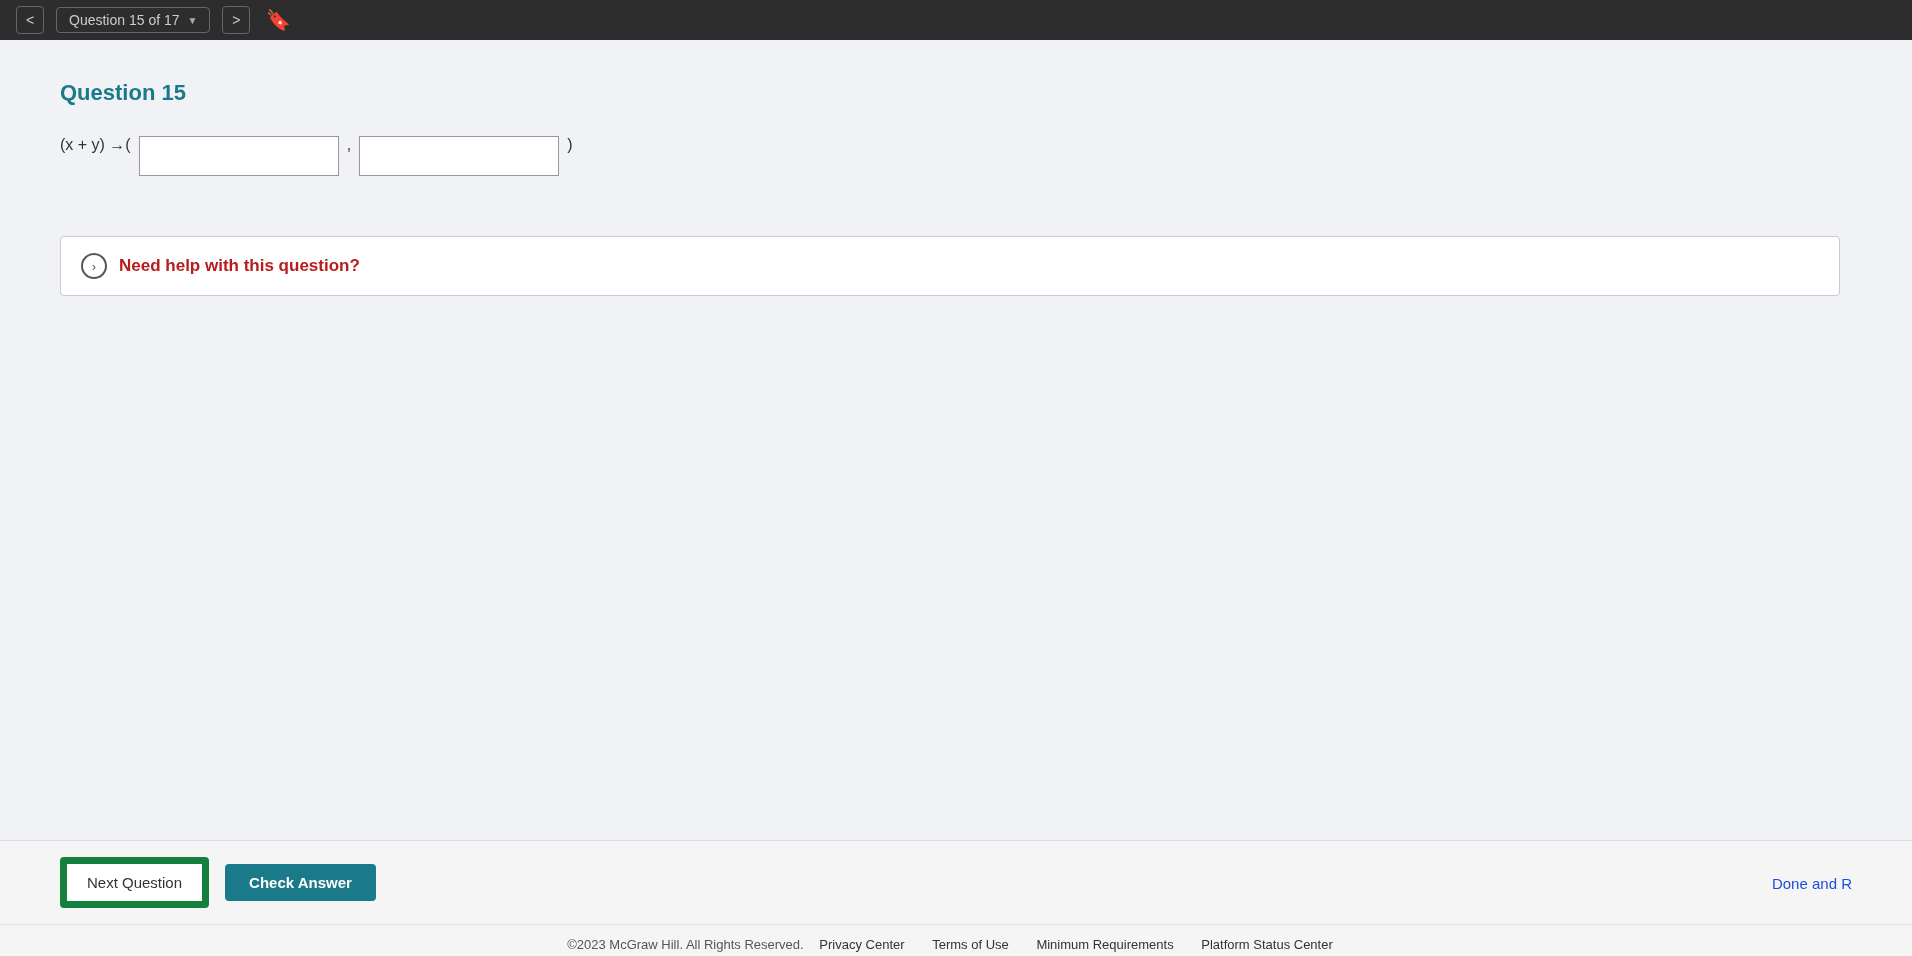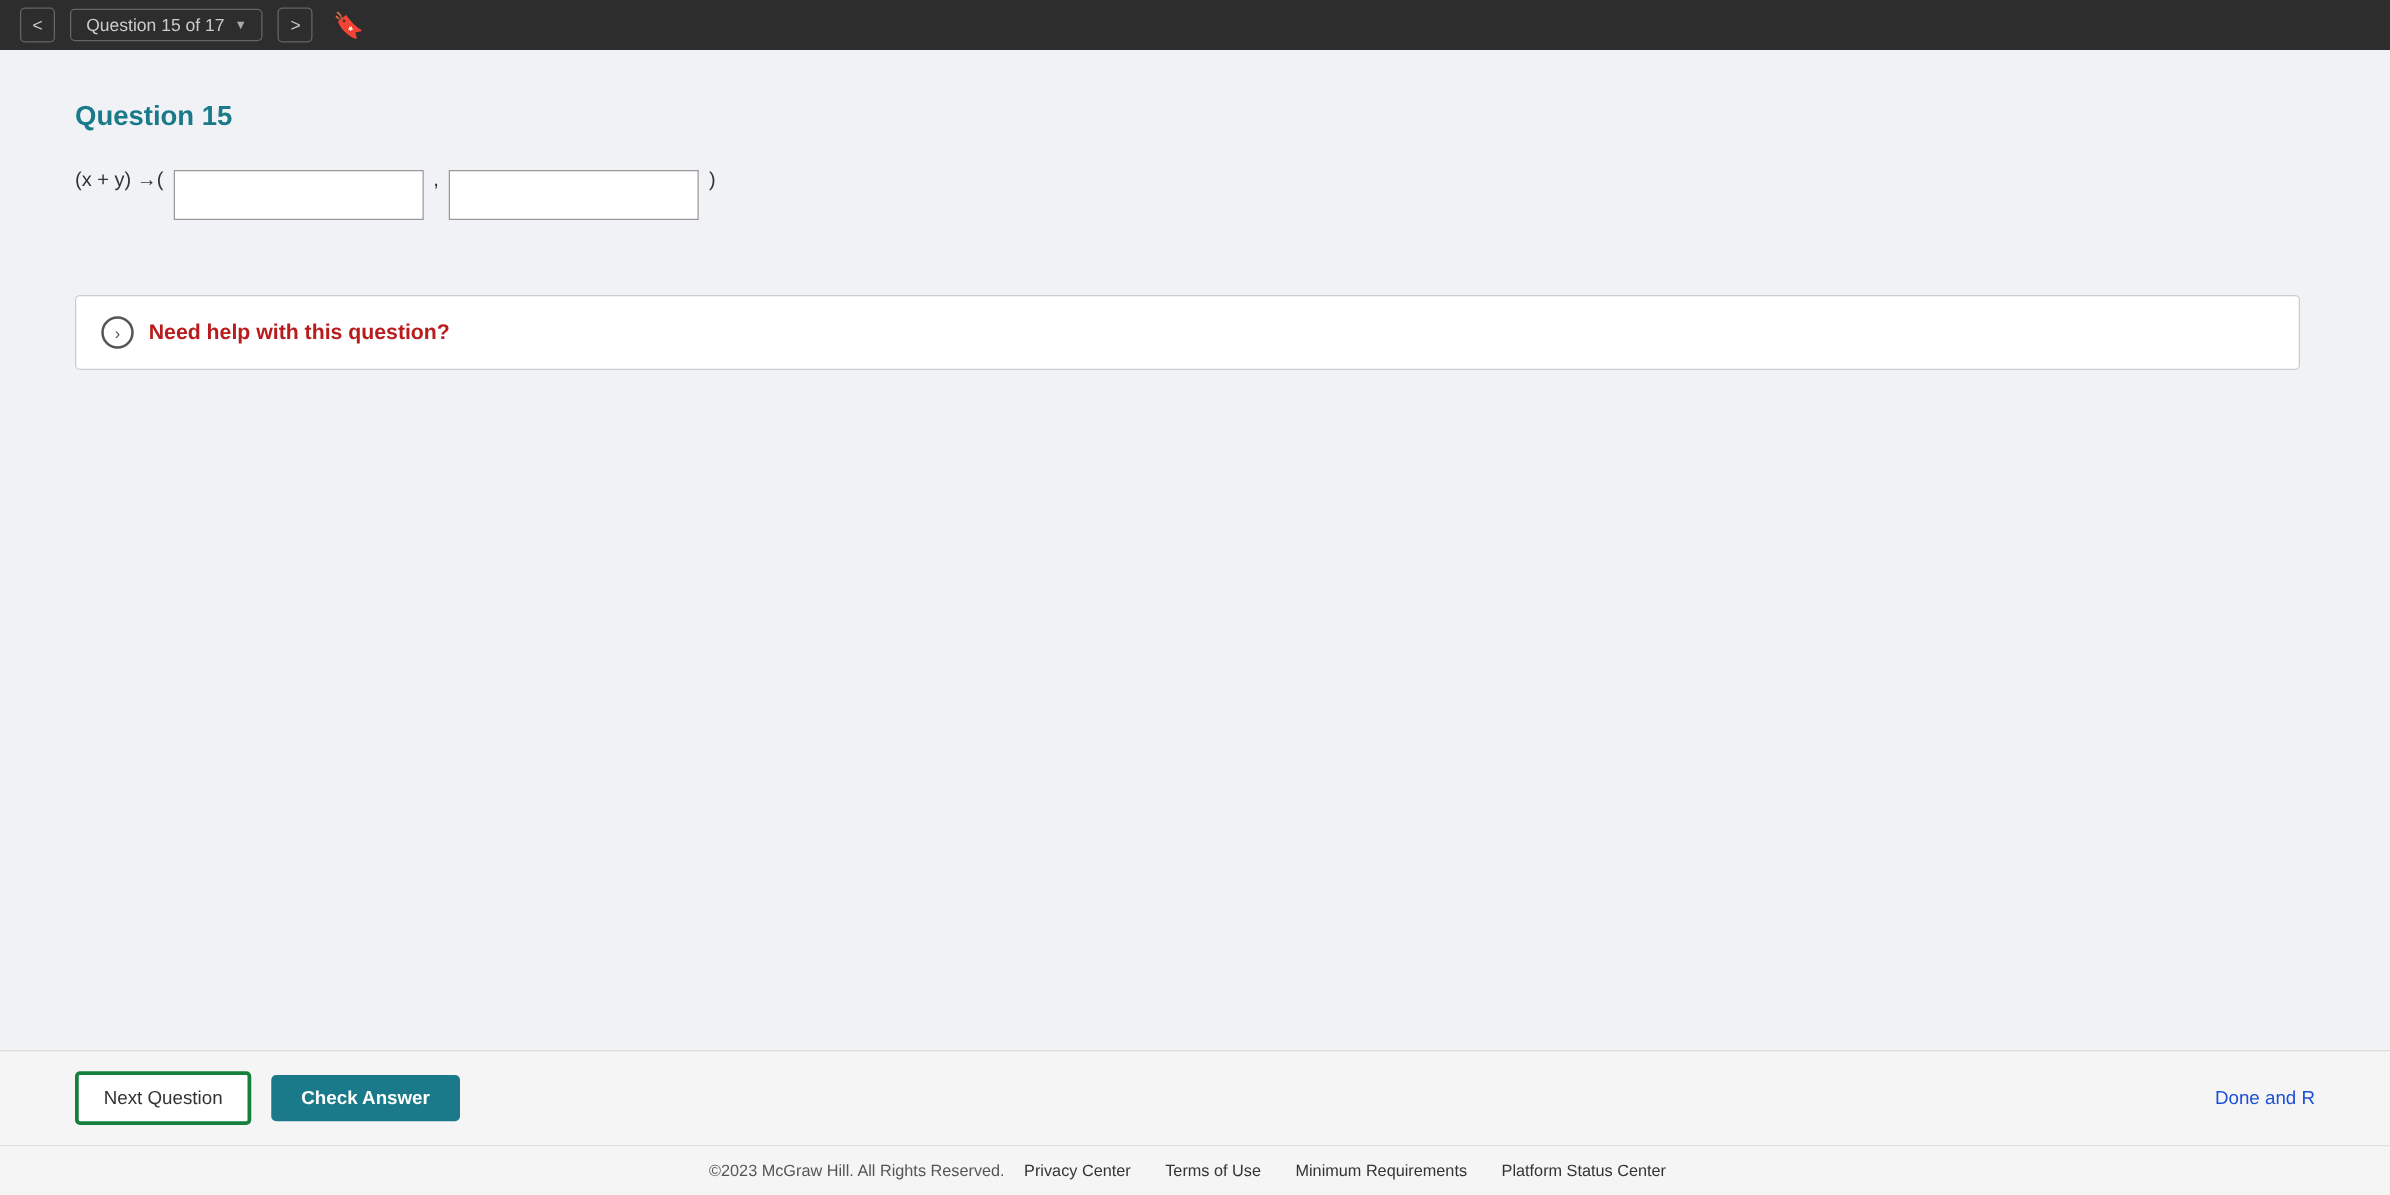--- a/index.html
+++ b/index.html
@@ -147,21 +147,21 @@
       border-top: 1px solid #ddd;
       padding: 16px 60px;
       display: flex;
       align-items: center;
       gap: 16px;
       position: relative;
     }
 
     .next-question-btn {
       background: white;
-      border: 3px solid #15803d;
+      border: 7px solid #15803d;
       color: #333;
       padding: 10px 20px;
       font-size: 15px;
       border-radius: 4px;
       cursor: pointer;
     }
 
     .check-answer-btn {
       background: #1a7a8a;
       border: none;

